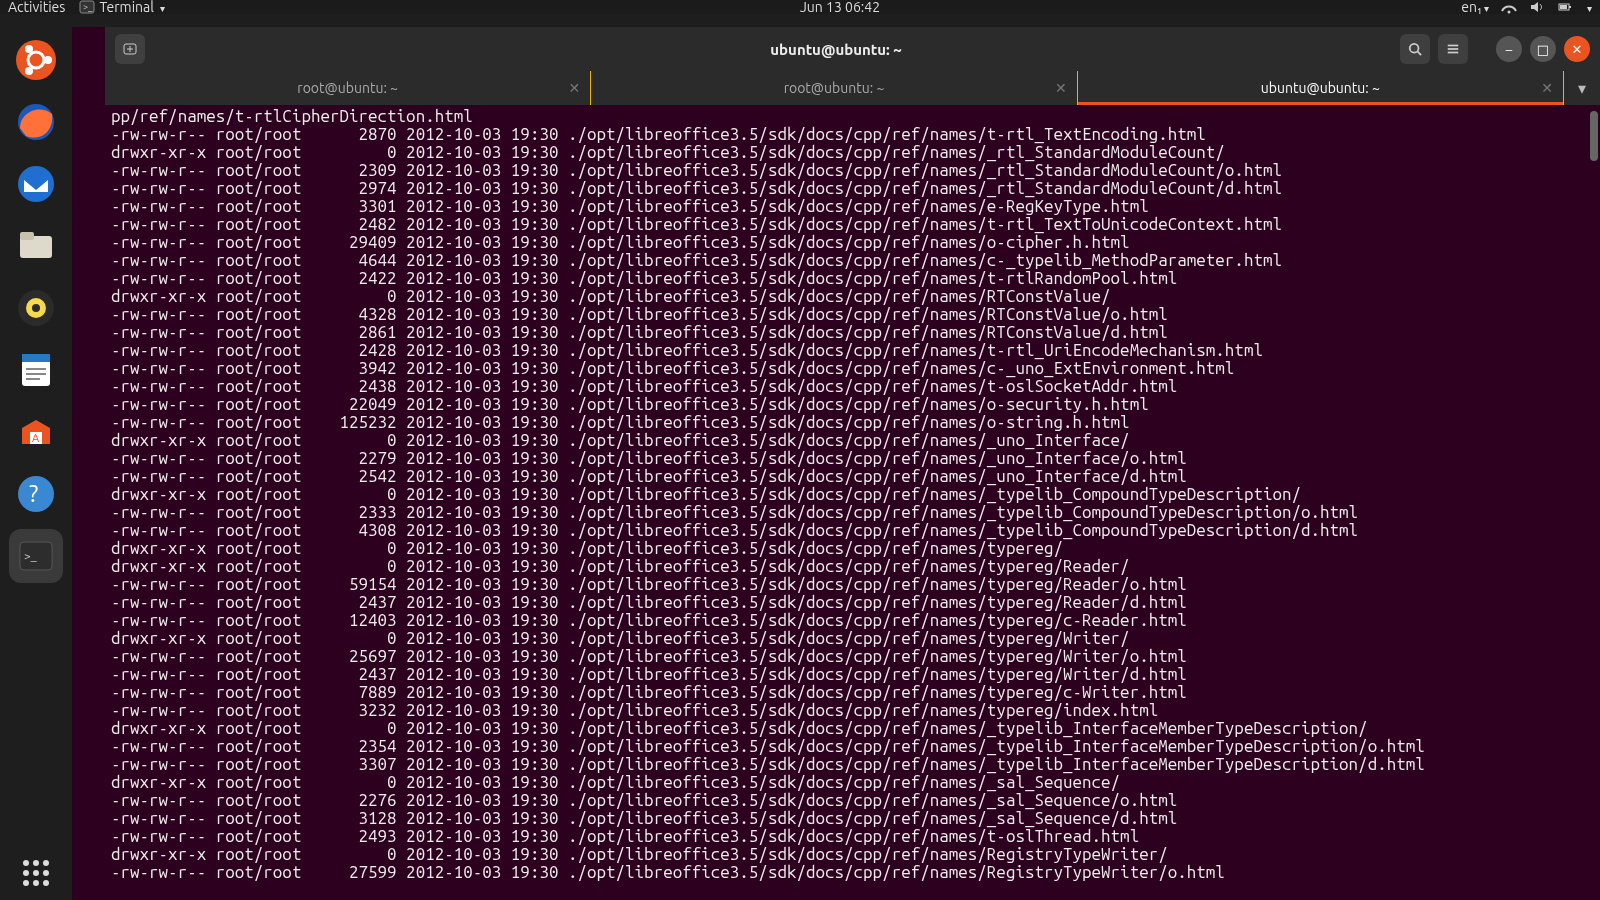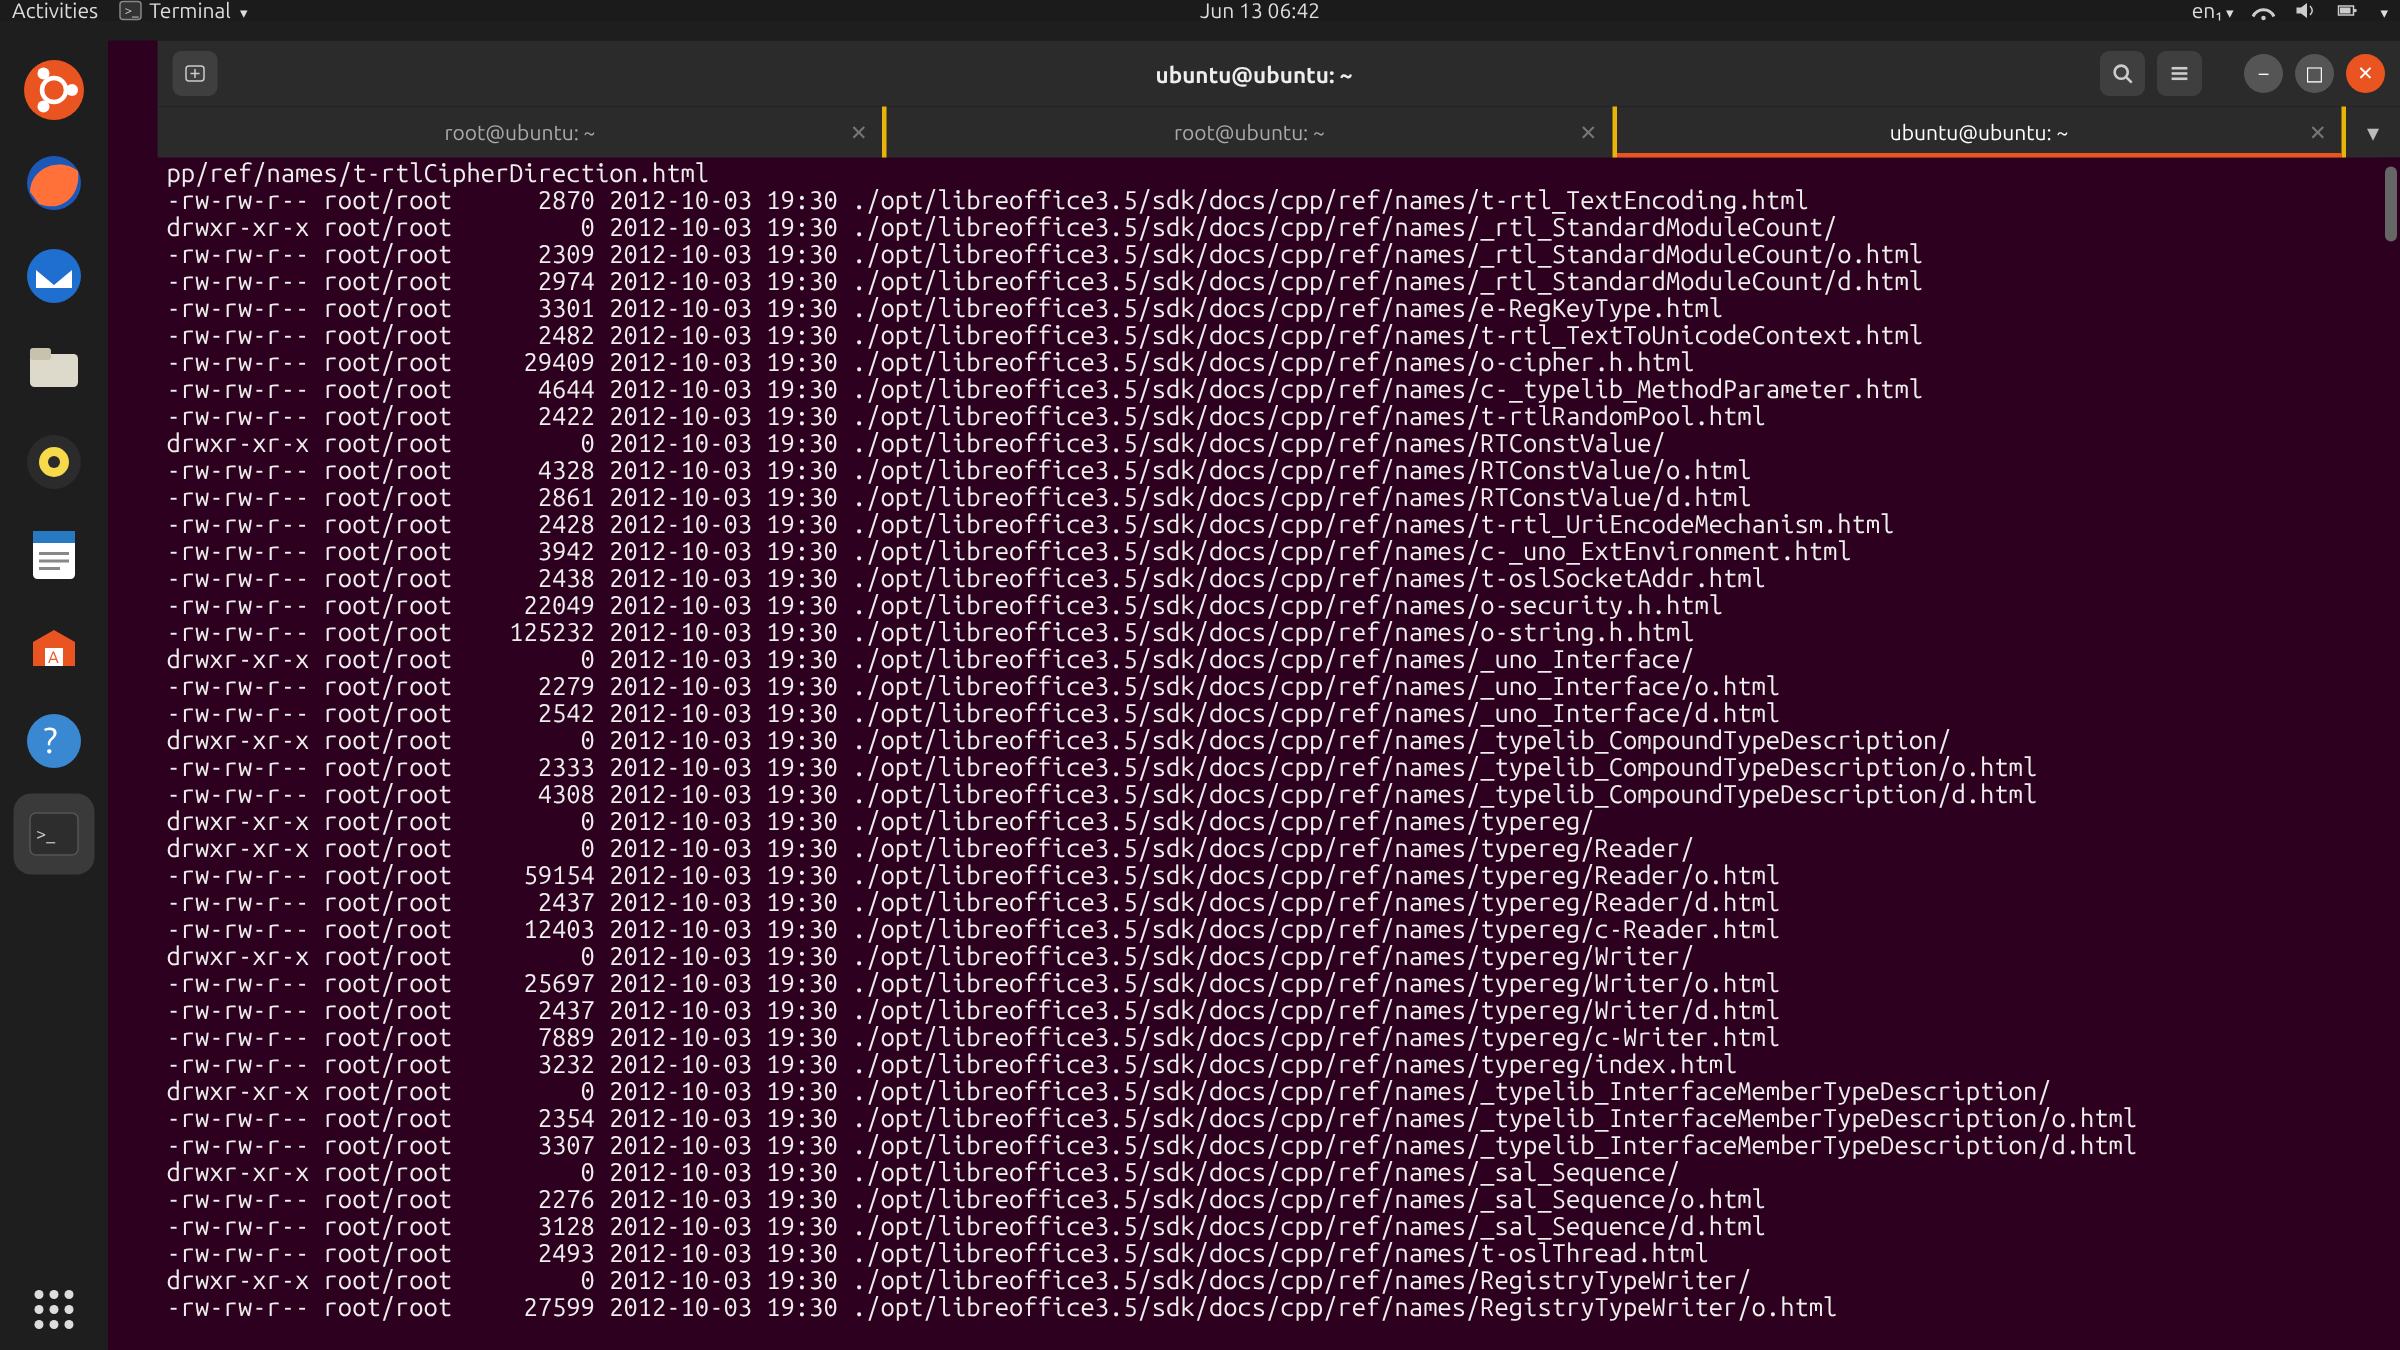--- a/index.html
+++ b/index.html
@@ -24,21 +24,21 @@
   .title-icon { width:30px; height:30px; border-radius:6px; background:#3f3f3f; display:flex; align-items:center; justify-content:center; }
   .title-text { position:absolute; left:50%; transform:translateX(-50%); font-weight:600; font-size:15px; color:#eee; }
   .title-right { margin-left:auto; display:flex; align-items:center; gap:8px; }
   .round-btn { width:30px; height:30px; border-radius:6px; background:#3f3f3f; display:flex; align-items:center; justify-content:center; color:#ddd; font-size:14px; }
   .win-btn { width:26px; height:26px; border-radius:50%; display:flex; align-items:center; justify-content:center; font-size:13px; color:#fff; }
   .win-min { background:#555; }
   .win-max { background:#555; }
   .win-close { background:#e95420; }
   
   .tabs { height:34px; background:#2b2b2b; display:flex; align-items:stretch; }
-  .tab { flex:1; display:flex; align-items:center; justify-content:center; position:relative; color:#aaa; font-size:14px; border-right:3px solid #eab308; }
+  .tab { flex:1; display:flex; align-items:center; justify-content:center; position:relative; color:#aaa; font-size:14px; border-right:1px solid #eab308; }
   .tab.active { color:#fff; }
   .tab.active::after { content:""; position:absolute; left:0; right:0; bottom:0; height:3px; background:#e95420; }
   .tab-close { position:absolute; right:10px; color:#777; font-size:14px; }
   .tab-add { width:36px; display:flex; align-items:center; justify-content:center; color:#bbb; }
   
   .term-body { flex:1; overflow:hidden; padding:2px 6px; font-family:"Ubuntu Mono","DejaVu Sans Mono",monospace; font-size:17px; line-height:18px; color:#eeeeec; white-space:pre; position:relative; }
   .term-scrollbar { position:absolute; right:0; top:0; width:12px; height:100%; background:#2c001e; }
   .term-scrollbar-thumb { position:absolute; right:2px; top:6px; width:8px; height:50px; background:#666; border-radius:4px; }
   .line { height:18px; }
 </style>

